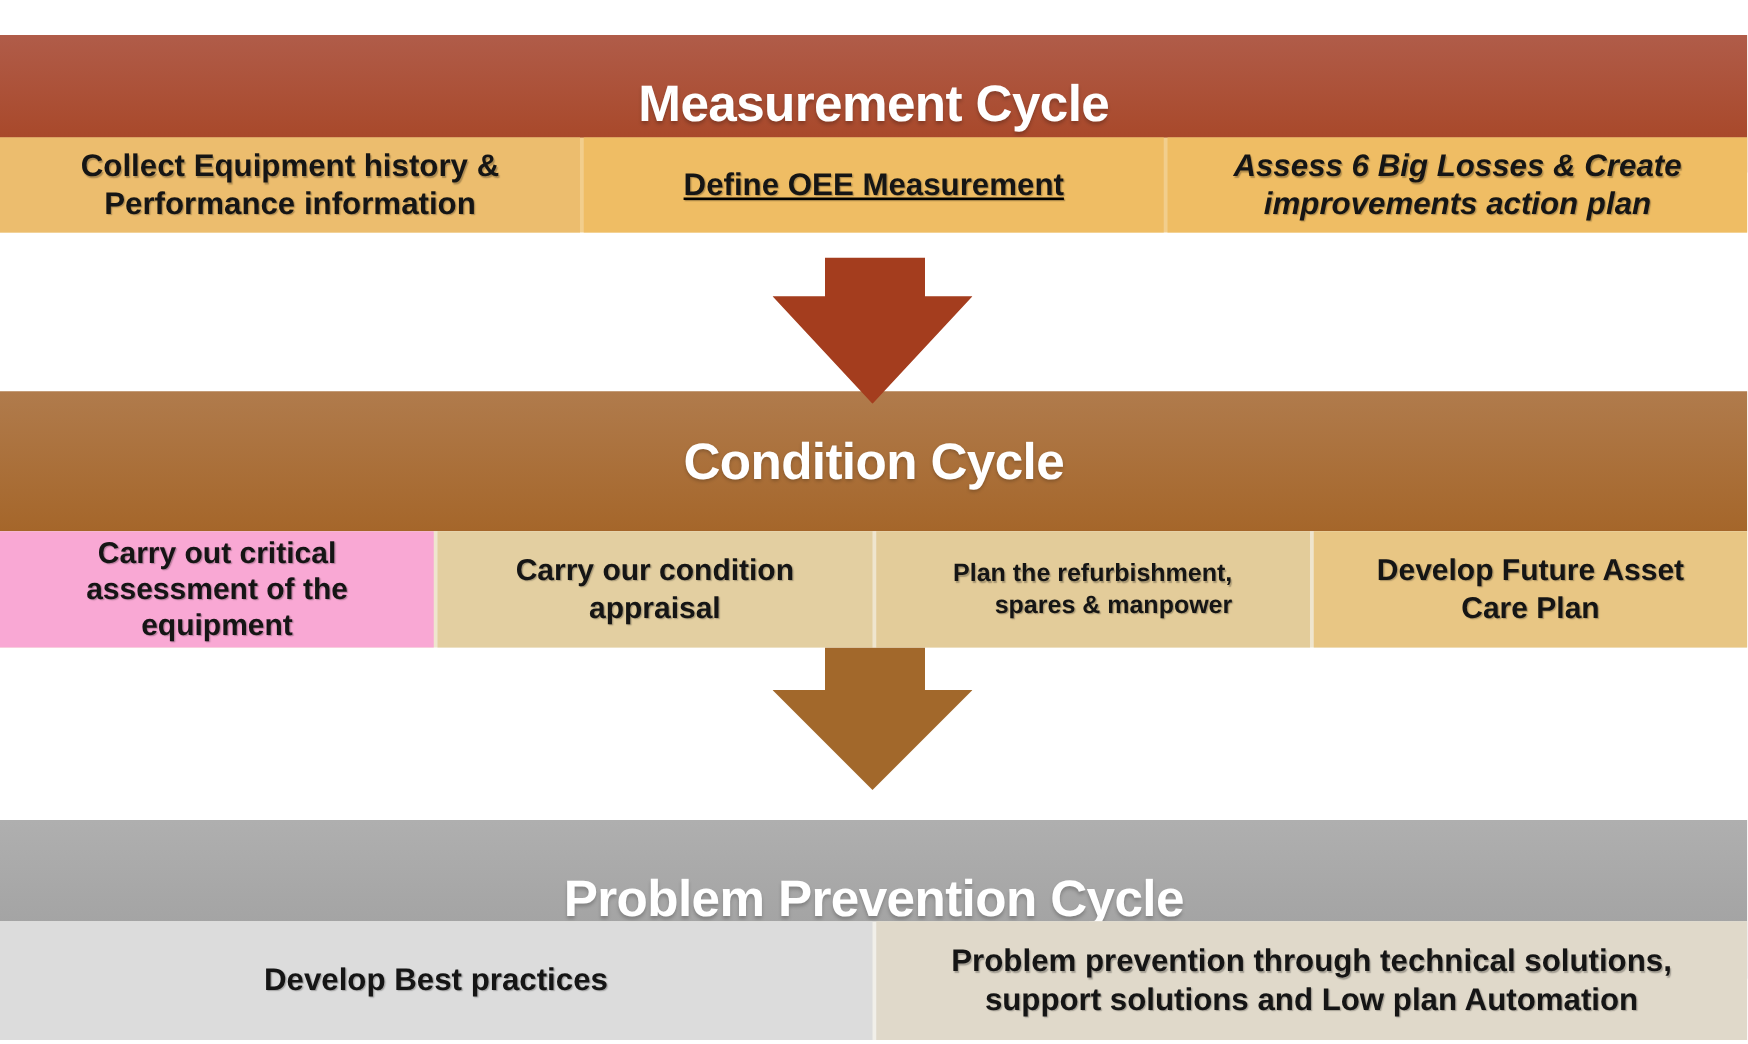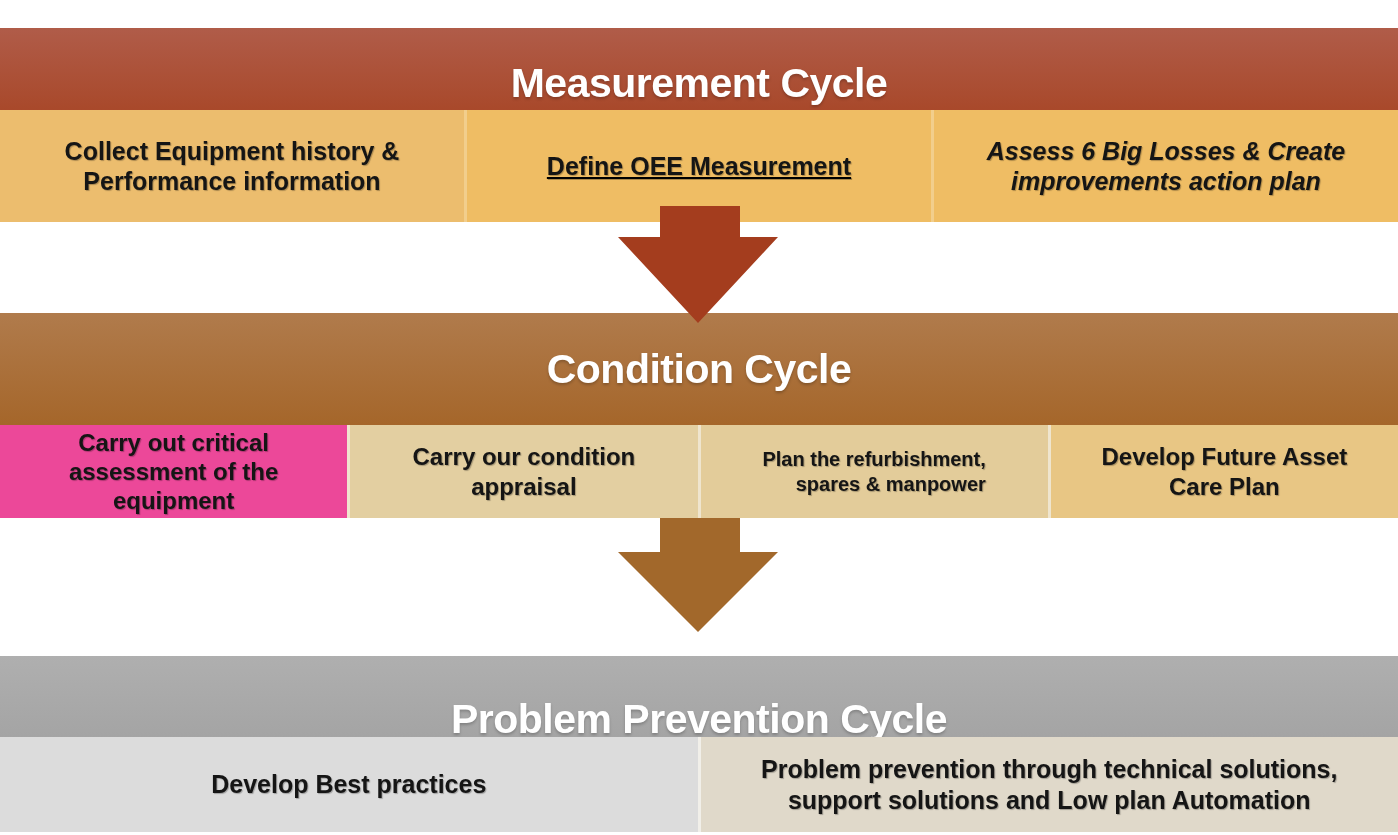--- a/index.html
+++ b/index.html
@@ -19,21 +19,21 @@
     text-shadow:0 2px 3px rgba(0,0,0,0.22);
     white-space:nowrap;
   }
   #band-measurement{top:0;height:110px;background:linear-gradient(#B05C49,#A64220);margin-top:28px;}
   #band-condition{top:313px;height:112px;background:linear-gradient(#B07B4C,#A5662A);}
   #band-problem{top:656px;height:127px;background:linear-gradient(#AFAFAF,#9E9E9E);}
   .step-row{
     position:absolute;left:0;width:1398px;
     display:flex;gap:3px;
   }
-  #row-measurement{top:110px;height:112px;}
+  #row-measurement{top:110px;height:76px;}
   #row-condition{top:425px;height:93px;}
   #row-problem{top:737px;height:95px;}
   .step-box{
     flex:1 1 0;
     display:flex;align-items:center;justify-content:center;
     text-align:center;
   }
   .step-label{
     color:#151515;font-weight:bold;font-size:25px;line-height:1.22;
     white-space:pre-line;
@@ -72,21 +72,21 @@
 
   <svg class="down-arrow" id="arrow-1" width="160" height="117" viewBox="0 0 160 117">
     <polygon points="42,0 122,0 122,31 160,31 80,117 0,31 42,31" fill="#A43D1E"></polygon>
   </svg>
 
   <div class="band" id="band-condition">
     <div class="band-title">Condition Cycle</div>
   </div>
 
   <div class="step-row" id="row-condition" style="background-color: rgb(239, 229, 206);">
-    <div class="step-box" style="background-color: #ec4899;">
+    <div class="step-box" style="background-color: #f9a8d4;">
       <div class="step-label">Carry out critical
 assessment of the
 equipment</div>
     </div>
     <div class="step-box" style="background-color: rgb(227, 207, 161);">
       <div class="step-label">Carry our condition
 appraisal</div>
     </div>
     <div class="step-box" style="background-color: rgb(227, 204, 154);">
       <div class="step-label small">Plan the refurbishment,

